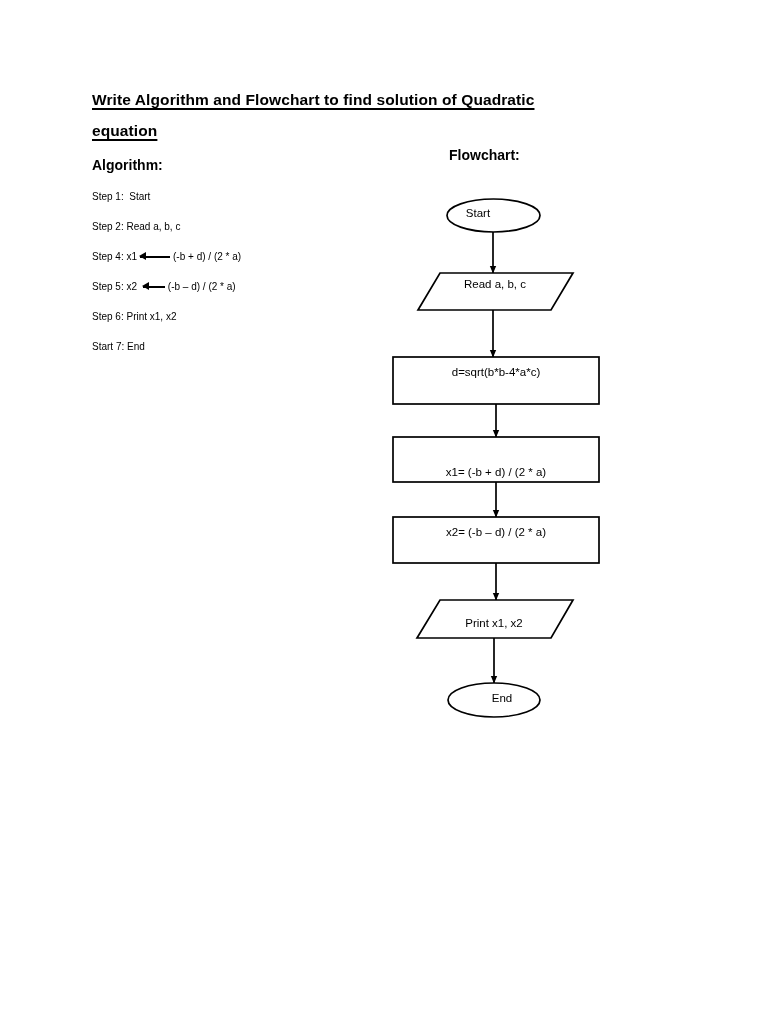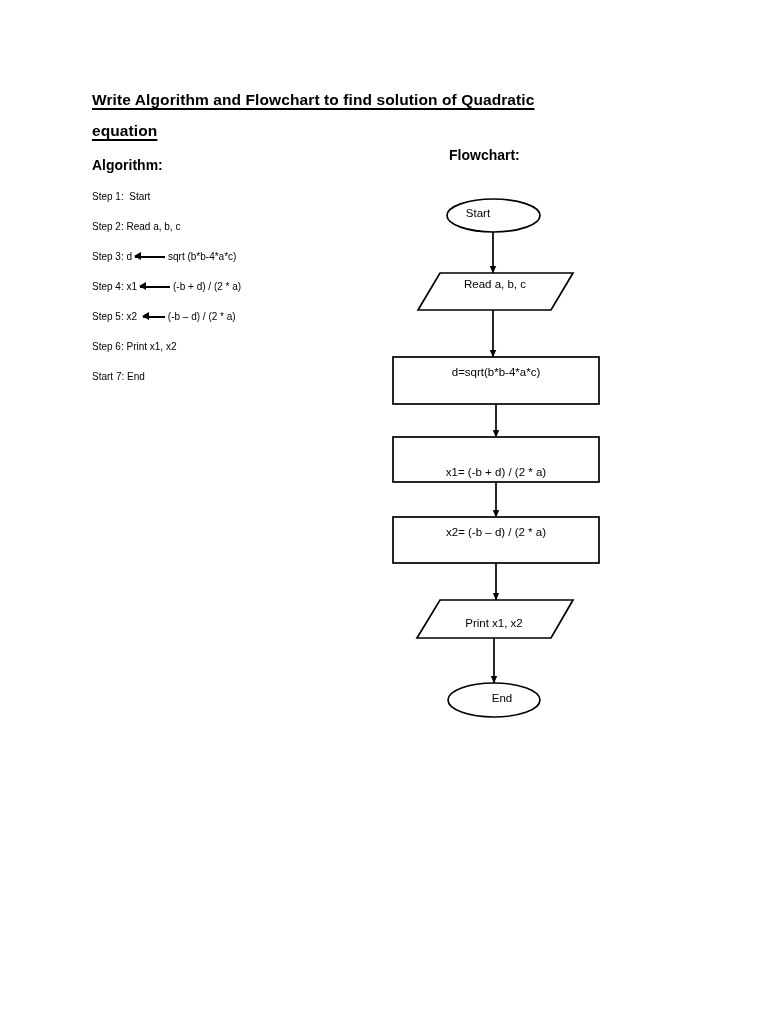--- a/index.html
+++ b/index.html
@@ -107,21 +107,20 @@
   <br>
   <span>equation</span>
 </div>
 
 <div class="heading" id="algorithm-heading">Algorithm:</div>
 <div class="heading" id="flowchart-heading">Flowchart:</div>
 
 <div class="steps" id="steps-list">
     <div class="step-row"><span class="step-label">Step 1:  Start</span></div>
     <div class="step-row"><span class="step-label">Step 2: Read a, b, c</span></div>
-    <div class="step-row"><span class="step-label">Step 3: d</span><span class="assign-arrow" style="width: 30px;"><span class="shaft"></span><span class="head"></span></span><span class="step-tail">sqrt (b*b-4*a*c)</span></div>
     <div class="step-row"><span class="step-label">Step 4: x1</span><span class="assign-arrow" style="width: 30px;"><span class="shaft"></span><span class="head"></span></span><span class="step-tail">(-b + d) / (2 * a)</span></div>
     <div class="step-row"><span class="step-label">Step 5: x2 </span><span class="assign-arrow" style="width: 22px;"><span class="shaft"></span><span class="head"></span></span><span class="step-tail">(-b – d) / (2 * a)</span></div>
     <div class="step-row"><span class="step-label">Step 6: Print x1, x2</span></div>
     <div class="step-row"><span class="step-label">Start 7: End</span></div>
   </div>
 
 <svg id="flowchart" viewBox="0 0 768 1024" xmlns="http://www.w3.org/2000/svg">
   <defs>
     <marker id="arrowhead" markerWidth="9" markerHeight="9" refX="7.5" refY="4" orient="auto" markerUnits="userSpaceOnUse">
       <path d="M0,0.6 L8,4 L0,7.4 z" fill="#000"></path>

